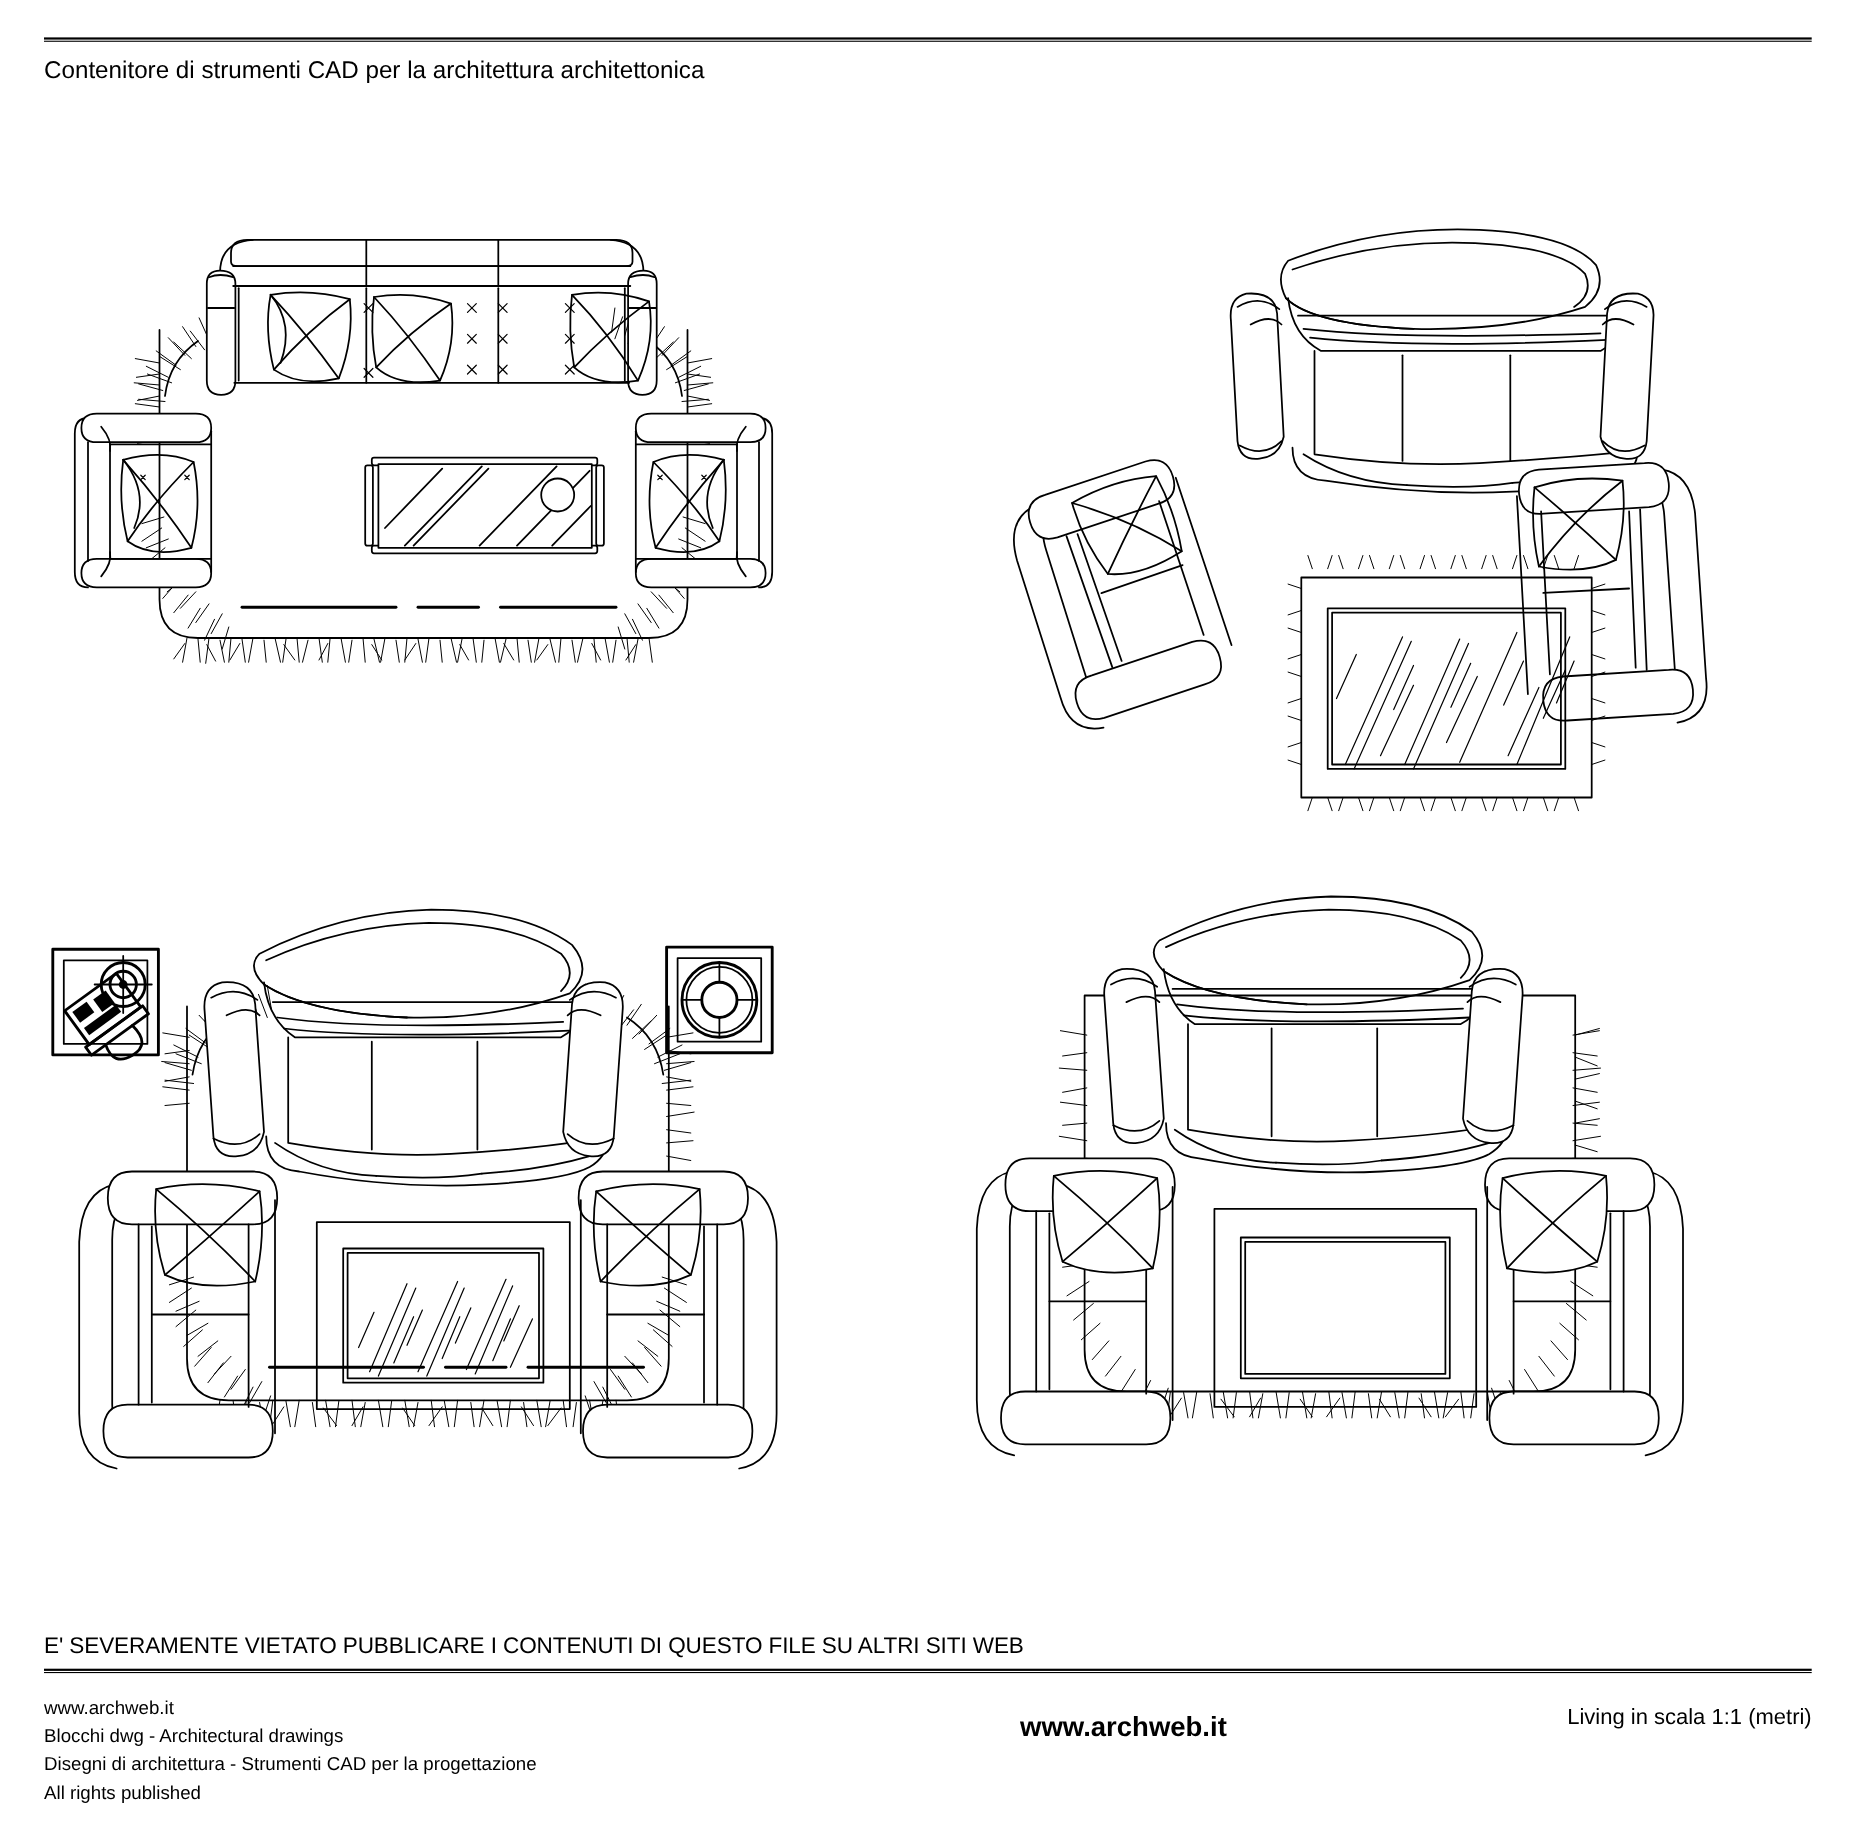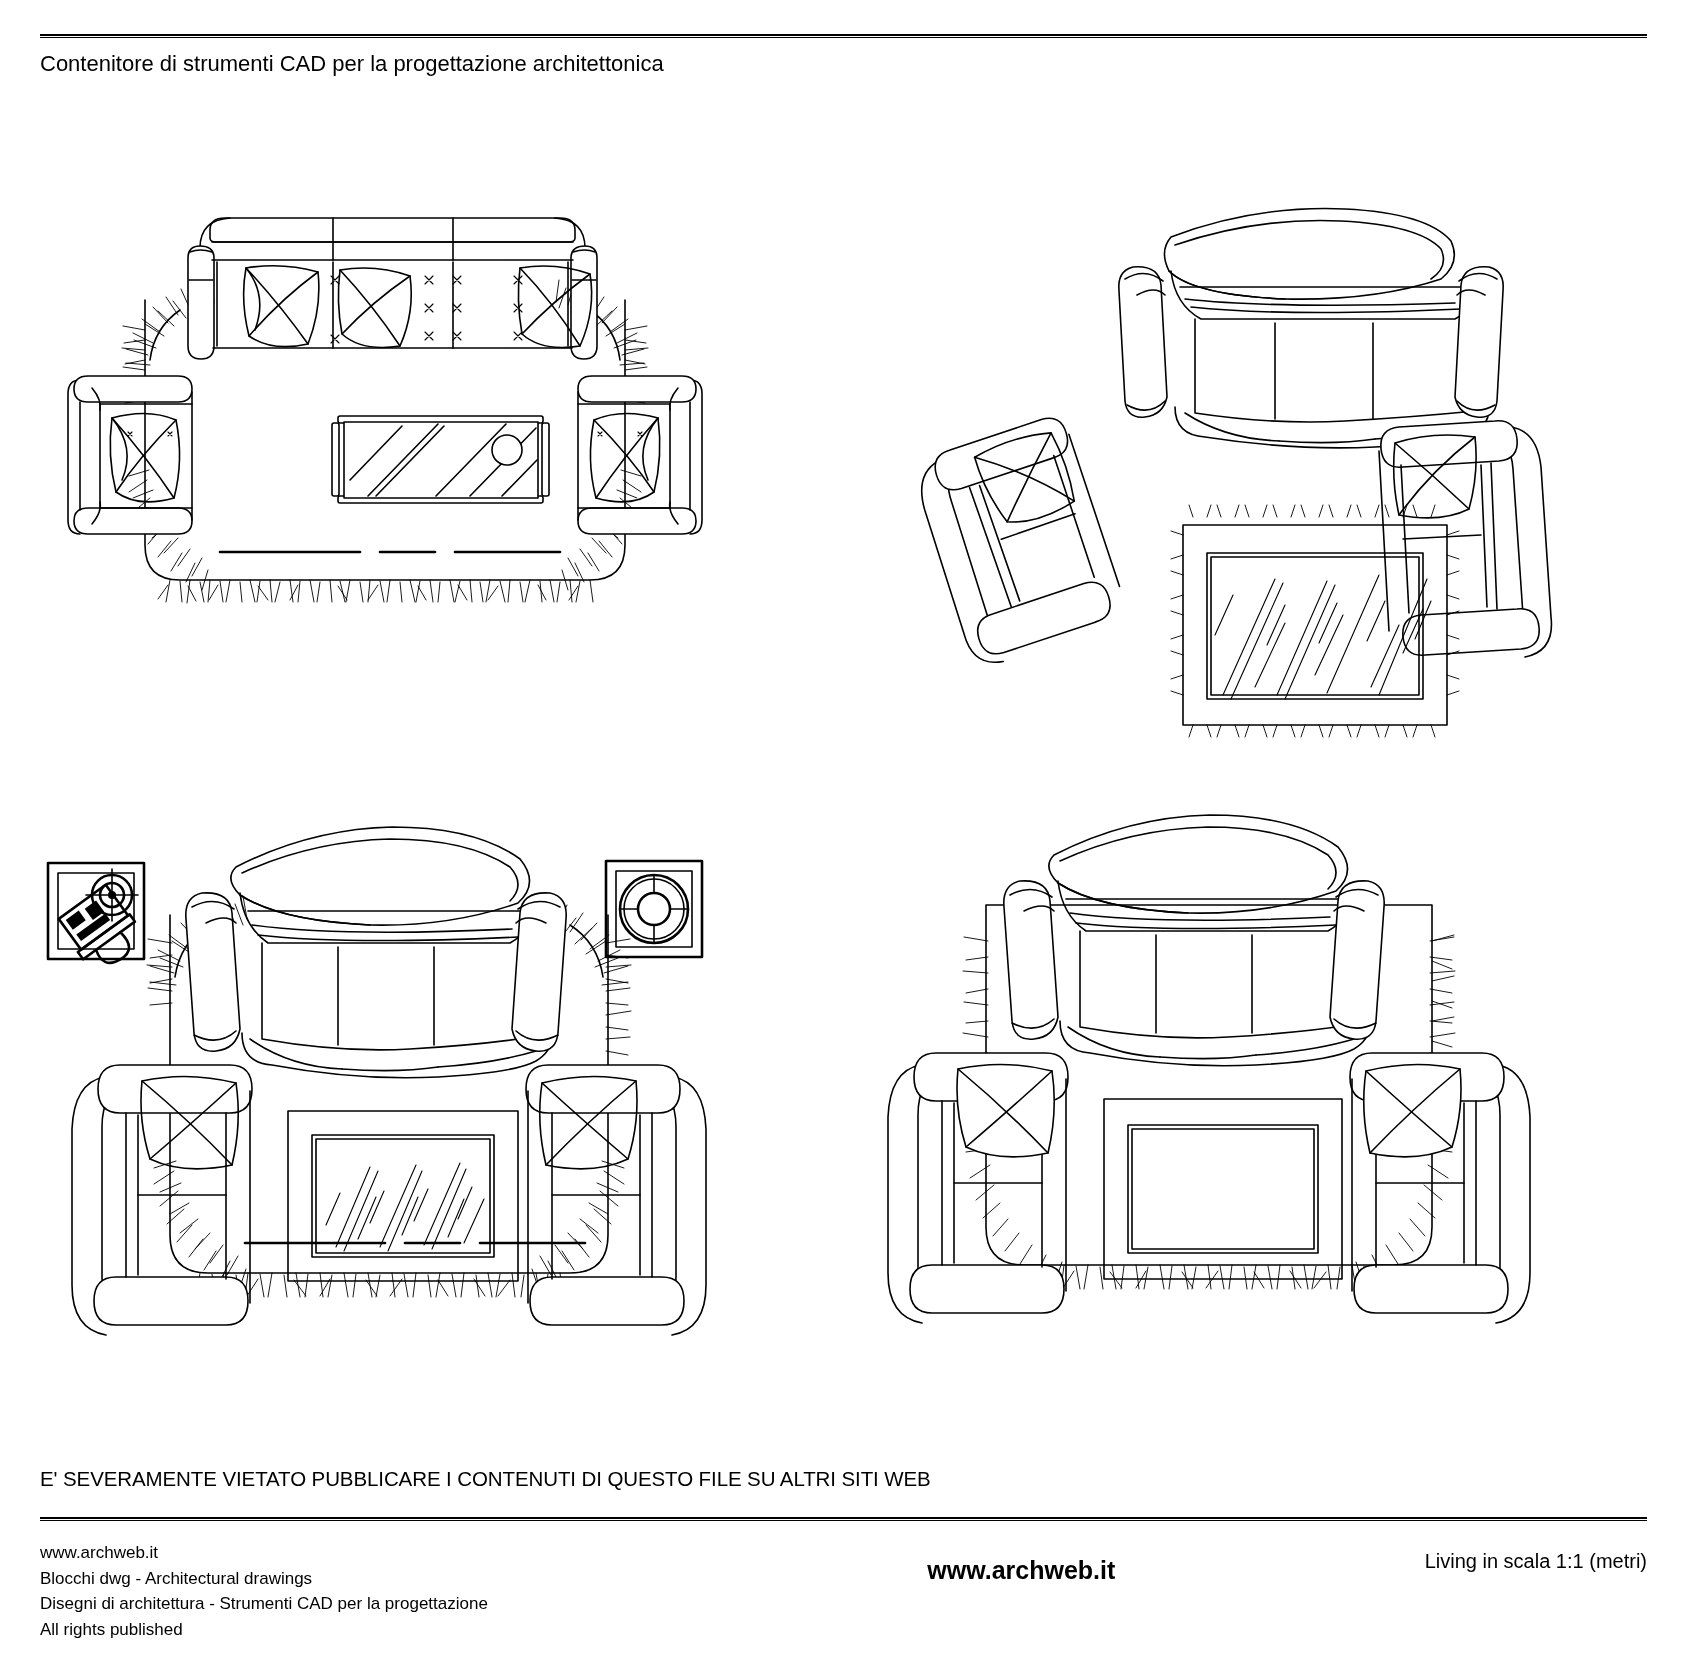--- a/index.html
+++ b/index.html
@@ -89,21 +89,21 @@
   .footer {
     position: absolute;
     left: 40px; right: 40px;
     bottom: 38px;
   }
   .notice {
     display: flex;
     align-items: baseline;
     font-size: 20.5px;
     white-space: nowrap;
-    margin-bottom: 26px;
+    margin-bottom: 8px;
   }
   .notice .it { letter-spacing: -0.1px; }
   .notice .en { letter-spacing: -0.1px; }
   .footer .rule-double { margin-bottom: 18px; }
   .footer-cols {
     display: flex;
     justify-content: space-between;
     align-items: flex-start;
     font-size: 17px;
     line-height: 1.5;
@@ -132,21 +132,21 @@
   .cad-fill-w { fill: #fff; stroke: #000; stroke-width: 1.6; stroke-linejoin: round; }
   .dot { fill: #000; stroke: none; }
 </style>
 </head>
 <body>
 
 <div class="sheet">
 
   <div class="header">
     <div class="rule-double"></div>
-    <div class="subtitle">Contenitore di strumenti CAD per la progettazione architettonica</div>
+    <div class="subtitle">Contenitore di strumenti CAD per la architettura architettonica</div>
   </div>
 
   <div class="drawings">
 
     <div class="dwg" id="dwg-1">
       <svg width="680" height="450" viewBox="0 0 680 450" aria-hidden="true">
 
         <g>
           <path class="cad" d="M 95 120 L 95 365 Q 95 400 130 400 L 540 400 Q 575 400 575 365 L 575 120"></path>
 

